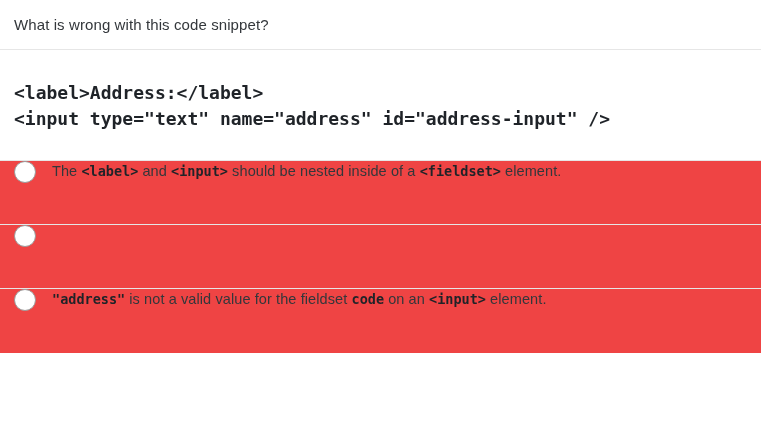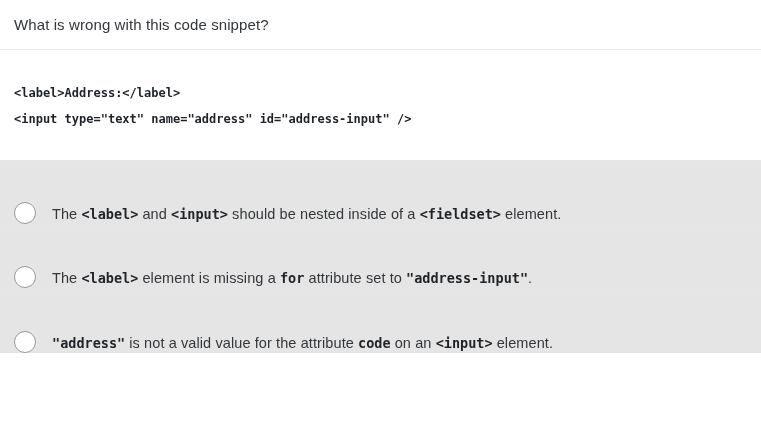--- a/index.html
+++ b/index.html
@@ -42,38 +42,38 @@
 
   
   .code-block {
     box-sizing: border-box;
     padding: 30px 14px 28px 14px;
     border-bottom: 1px solid #e6e6e6;
   }
   .code-line {
     font-family: "DejaVu Sans Mono", "Liberation Mono", monospace;
     font-weight: bold;
-    font-size: 12px;
+    font-size: 18px;
     line-height: 26px;
     color: #1f2328;
     white-space: pre;
   }
 
   
   .options {
     display: block;
   }
   .option-row {
     box-sizing: border-box;
     height: 64px;
     display: flex;
-    align-items: flex-end;
+    align-items: flex-start;
     padding: 0 14px;
     border-bottom: 1px solid #e6e6e6;
-    background: #e5e5e5;
+    background: #ef4444;
   }
   .option-row.last {
     border-bottom: none;
   }
   .radio {
     box-sizing: border-box;
     flex: 0 0 auto;
     width: 22px;
     height: 22px;
     border: 1.5px solid #9a9a9a;
@@ -114,22 +114,21 @@
   <div class="options">
 
     <div class="option-row">
       <span class="radio"></span>
       <span class="option-text"><span>The </span><span class="code">&lt;label&gt;</span><span> and </span><span class="code">&lt;input&gt;</span><span> should be nested inside of a </span><span class="code">&lt;fieldset&gt;</span><span> element.</span></span>
     </div>
 
 
     <div class="option-row">
       <span class="radio"></span>
-      <span class="option-text"><span>The </span><span class="code">&lt;label&gt;</span><span> element is missing a </span><span class="code">for</span><span> attribute set to </span><span class="code">"address-input"</span><span>.</span></span>
     </div>
 
     <div class="option-row last">
       <span class="radio"></span>
-      <span class="option-text"><span class="code">"address"</span><span> is not a valid value for the attribute </span><span class="code">code</span><span> on an </span><span class="code">&lt;input&gt;</span><span> element.</span></span>
+      <span class="option-text"><span class="code">"address"</span><span> is not a valid value for the fieldset </span><span class="code">code</span><span> on an </span><span class="code">&lt;input&gt;</span><span> element.</span></span>
     </div>
 
   </div>
 </div>
 
 </body></html>

